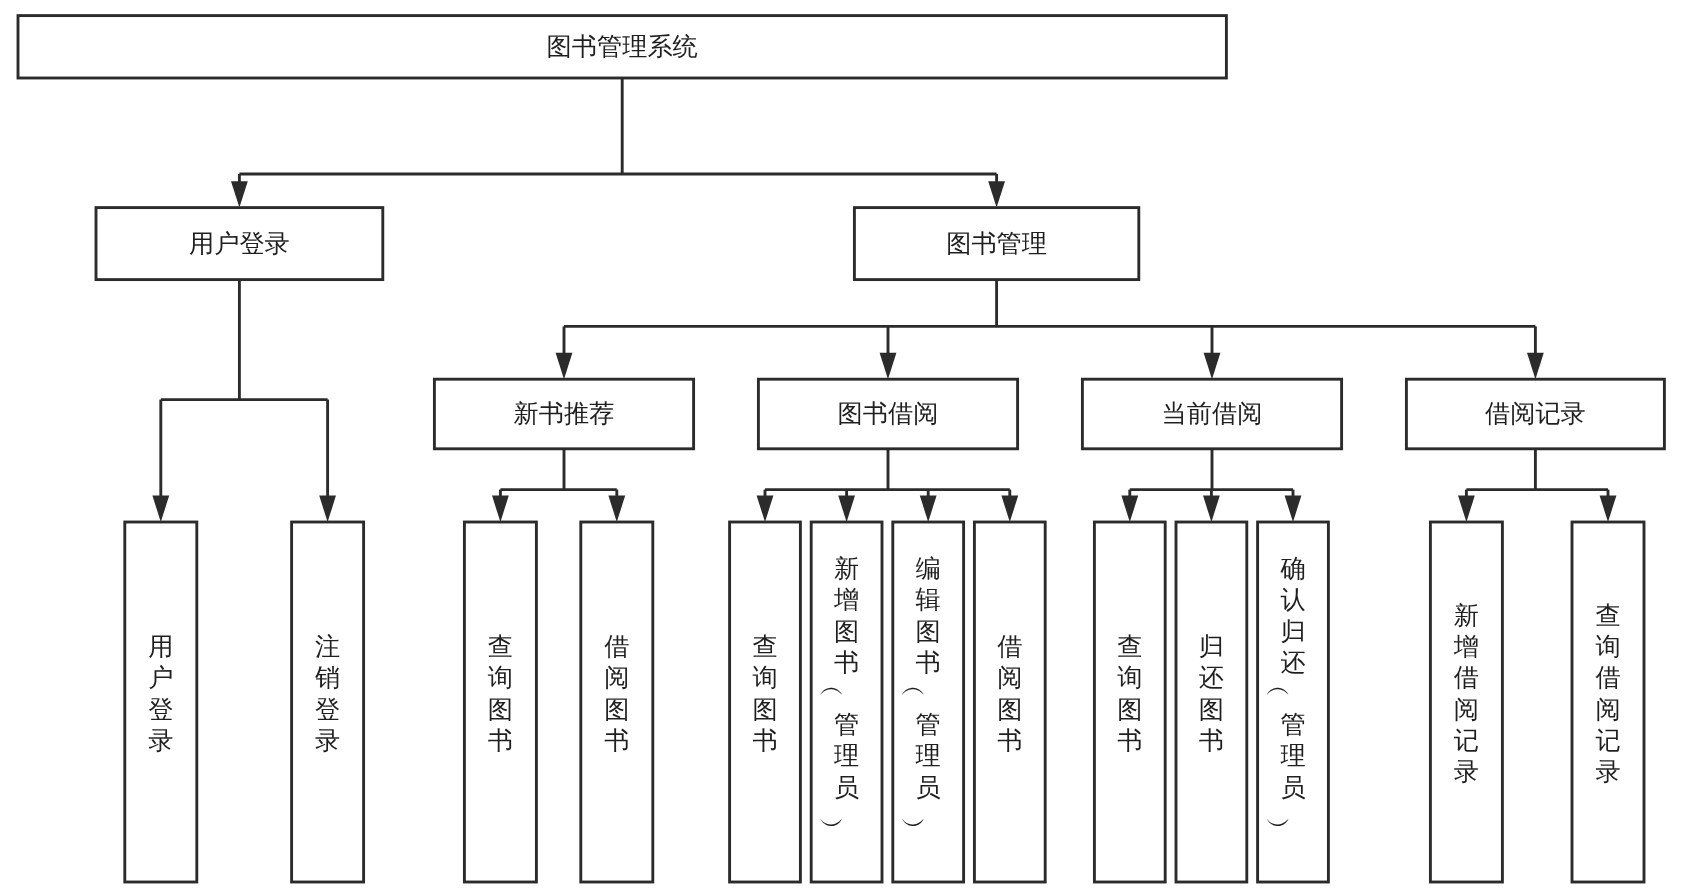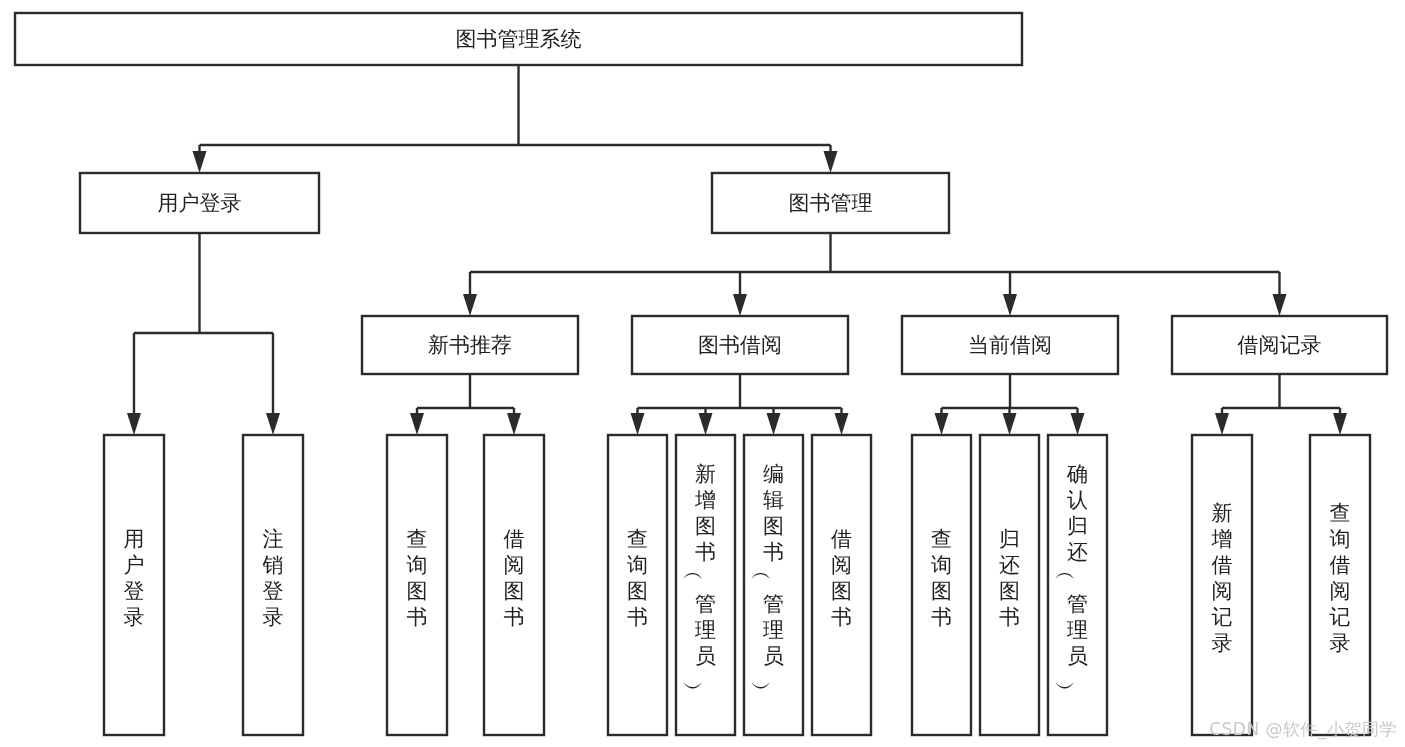--- a/index.html
+++ b/index.html
@@ -201,14 +201,13 @@
         <g>
           <rect x="1192" y="435" width="60" height="300" class="node-rect"></rect>
           <text x="1222" y="520" class="node-label-v"><tspan x="1222" dy="0">新</tspan><tspan x="1222" dy="26">增</tspan><tspan x="1222" dy="26">借</tspan><tspan x="1222" dy="26">阅</tspan><tspan x="1222" dy="26">记</tspan><tspan x="1222" dy="26">录</tspan></text>
         </g>
         <g>
           <rect x="1310" y="435" width="60" height="300" class="node-rect"></rect>
           <text x="1340" y="520" class="node-label-v"><tspan x="1340" dy="0">查</tspan><tspan x="1340" dy="26">询</tspan><tspan x="1340" dy="26">借</tspan><tspan x="1340" dy="26">阅</tspan><tspan x="1340" dy="26">记</tspan><tspan x="1340" dy="26">录</tspan></text>
         </g>
       </g>
   </svg>
-  <div class="watermark">CSDN @软件_小贺同学</div>
 </div>
 
 </body></html>

